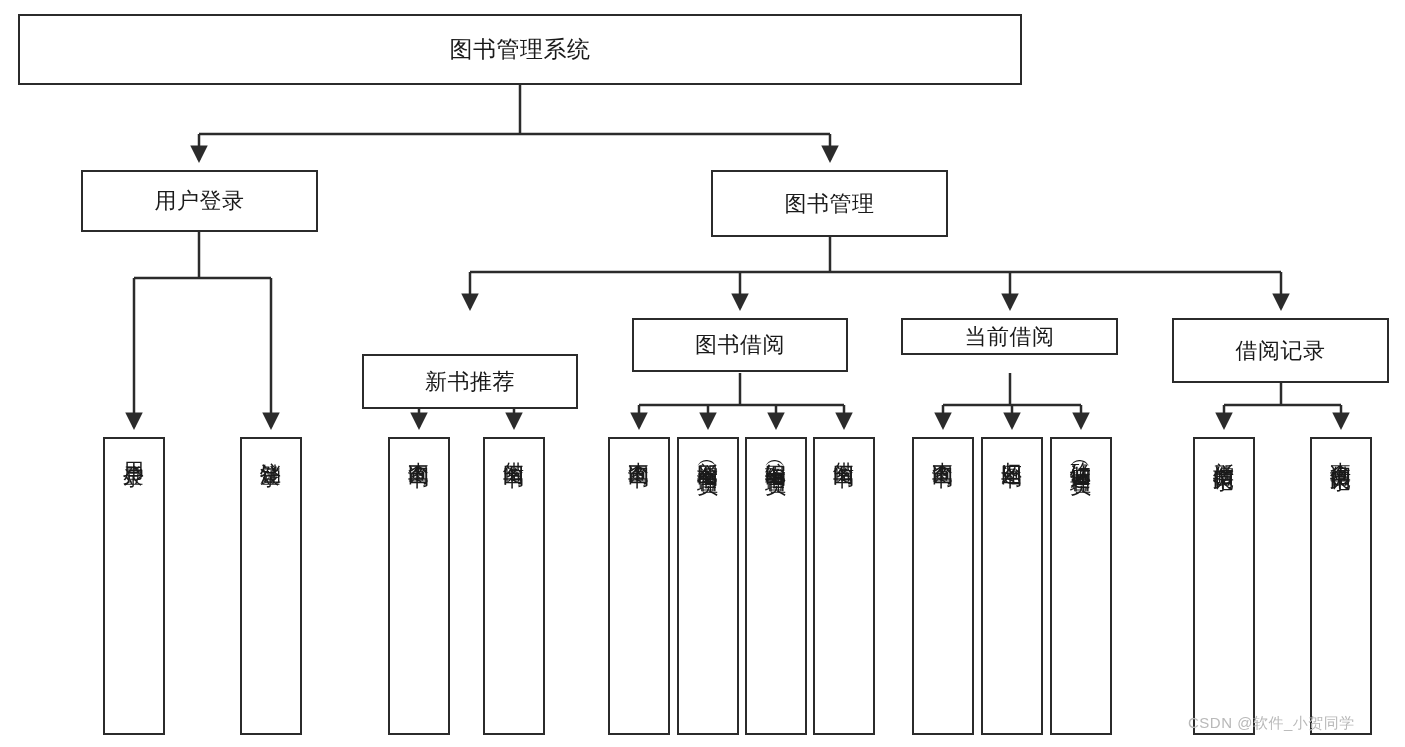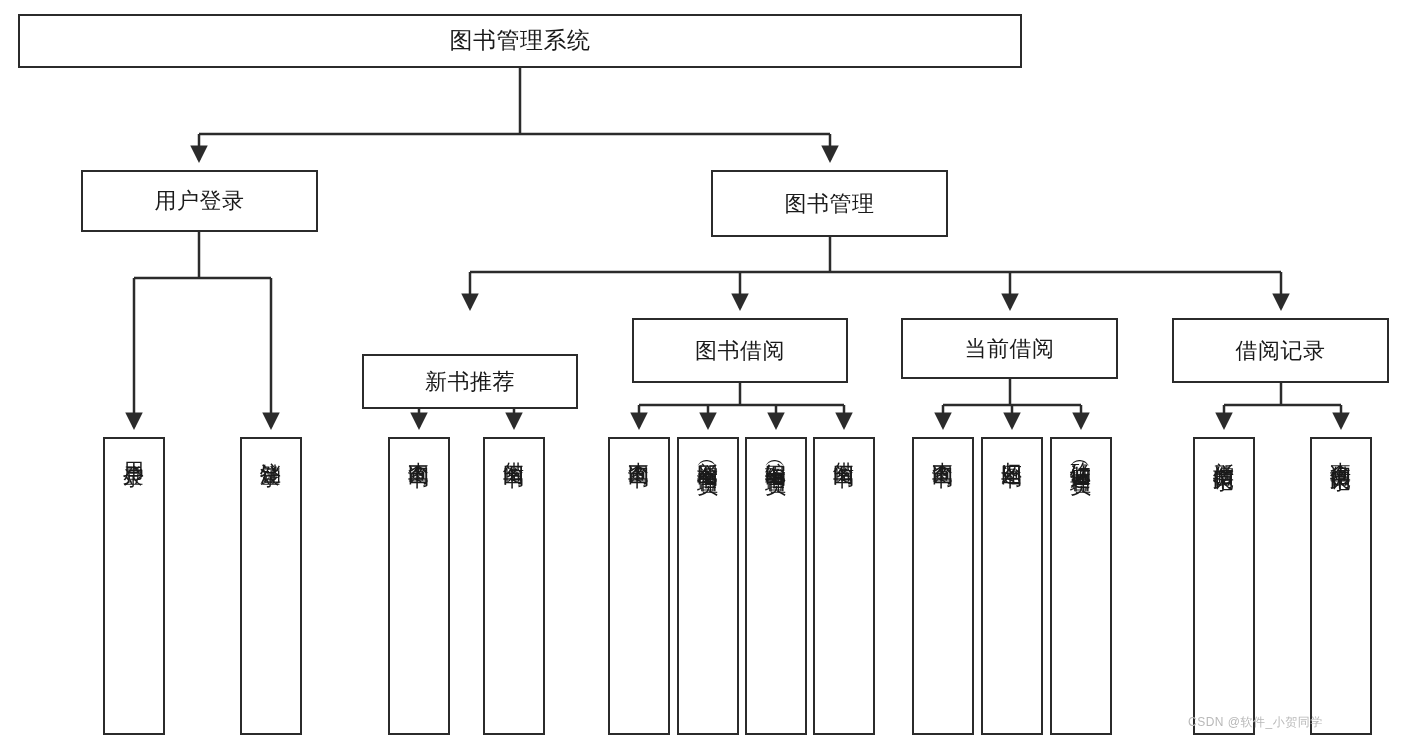--- a/index.html
+++ b/index.html
@@ -59,21 +59,21 @@
     writing-mode: vertical-rl;
     text-orientation: upright;
     font-size: 21px;
     line-height: 1.0;
     letter-spacing: 2px;
   }
   .watermark {
     position: absolute;
     left: 1188px;
     top: 714px;
-    font-size: 12px;
+    font-size: 15px;
     color: #b9b9b9;
     white-space: nowrap;
     letter-spacing: 0.5px;
   }
 </style>
 </head>
 <body>
 
 <div id="canvas">
 
@@ -120,38 +120,38 @@
       <path d="M 1012 405 L 1012 427" marker-end="url(#arrow)"></path>
       <path d="M 1081 405 L 1081 427" marker-end="url(#arrow)"></path>
 
       <path d="M 1281 373 L 1281 405"></path>
       <path d="M 1224 405 L 1341 405"></path>
       <path d="M 1224 405 L 1224 427" marker-end="url(#arrow)"></path>
       <path d="M 1341 405 L 1341 427" marker-end="url(#arrow)"></path>
     </g>
   </svg>
 
-  <div class="node horiz root" style="left:18px; top:14px; width:1004px; height:54px;">
+  <div class="node horiz root" style="left:18px; top:14px; width:1004px; height:71px;">
     <span class="label">图书管理系统</span>
   </div>
 
   <div class="node horiz" style="left:81px; top:170px; width:237px; height:62px;">
     <span class="label">用户登录</span>
   </div>
   <div class="node horiz" style="left:711px; top:170px; width:237px; height:67px;">
     <span class="label">图书管理</span>
   </div>
 
   <div class="node horiz" style="left:362px; top:318px; width:216px; height:55px;margin-top:36px;">
     <span class="label">新书推荐</span>
   </div>
-  <div class="node horiz" style="left:632px; top:318px; width:216px; height:65px;font-family:Liberation Serif, serif;">
+  <div class="node horiz" style="left:632px; top:318px; width:216px; height:54px;font-family:Liberation Serif, serif;">
     <span class="label">图书借阅</span>
   </div>
-  <div class="node horiz" style="left:901px; top:318px; width:217px; height:61px;">
+  <div class="node horiz" style="left:901px; top:318px; width:217px; height:37px;">
     <span class="label">当前借阅</span>
   </div>
   <div class="node horiz" style="left:1172px; top:318px; width:217px; height:65px;">
     <span class="label">借阅记录</span>
   </div>
 
   <div class="node vert" style="left:103px; top:437px; width:62px; height:298px;">
     <span class="label">用户登录</span>
   </div>
   <div class="node vert" style="left:240px; top:437px; width:62px; height:298px;">

